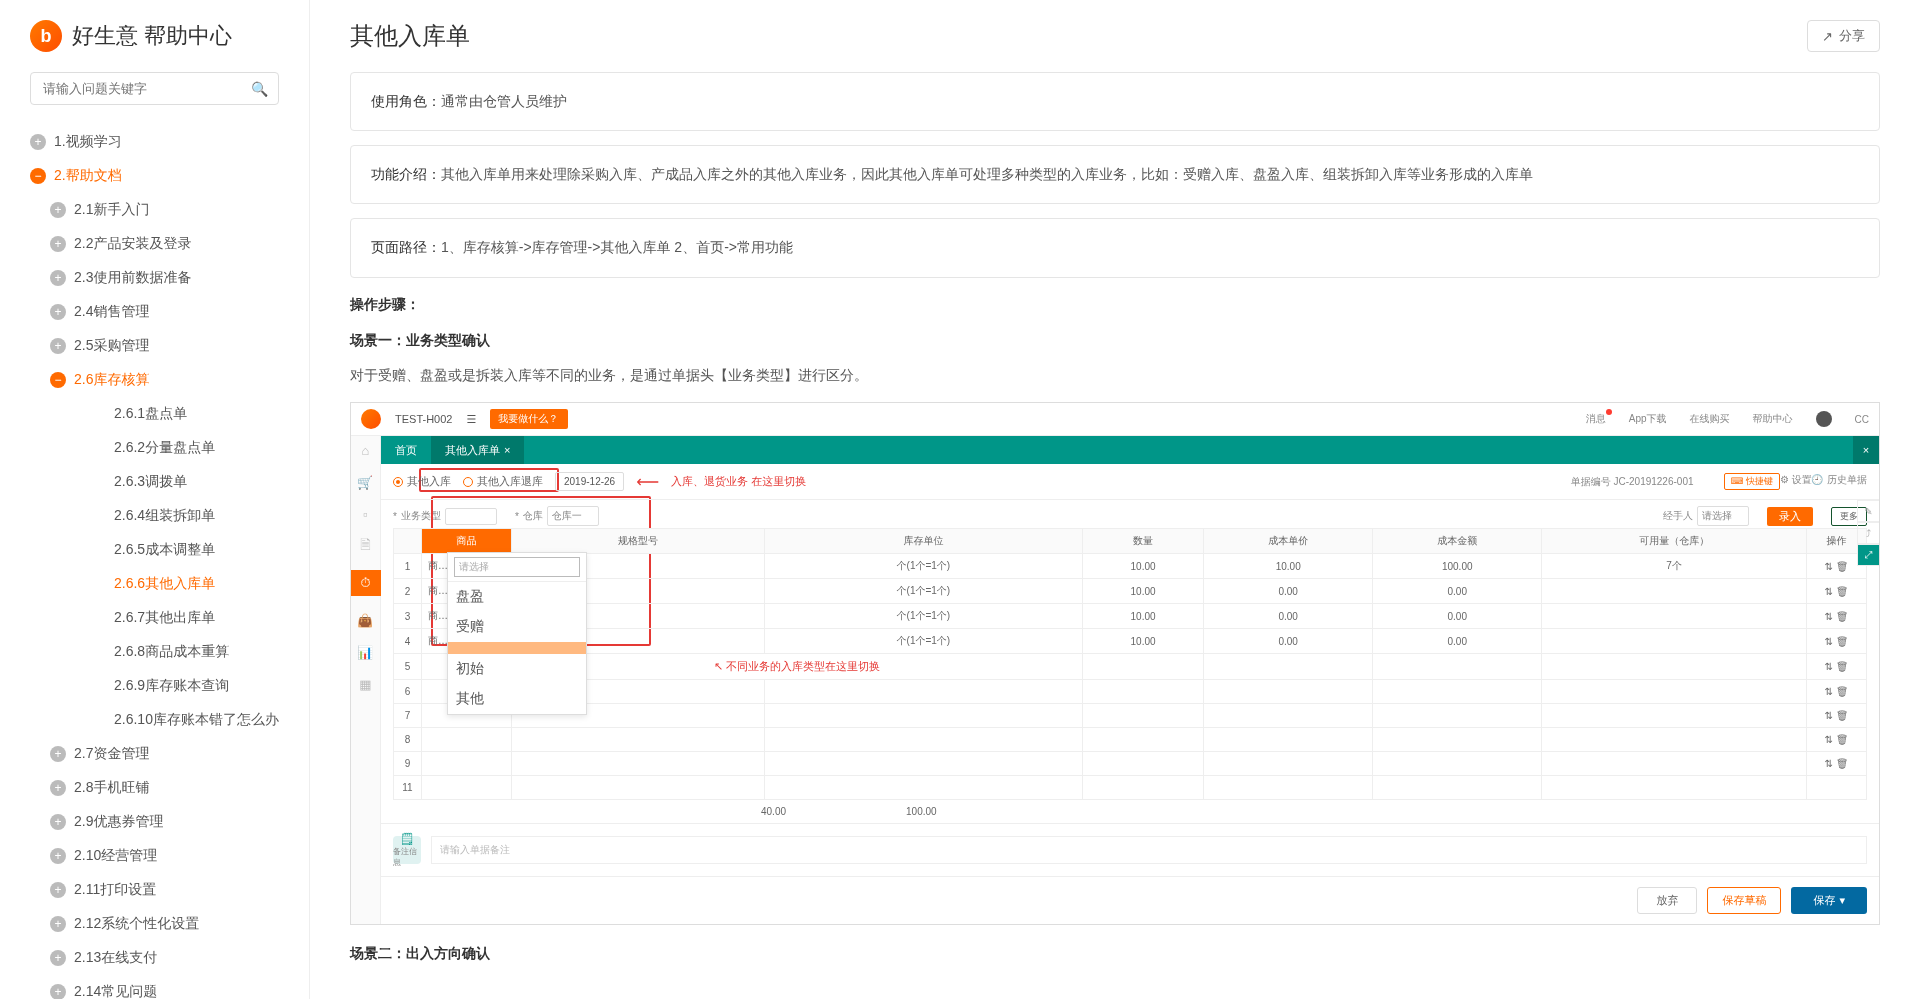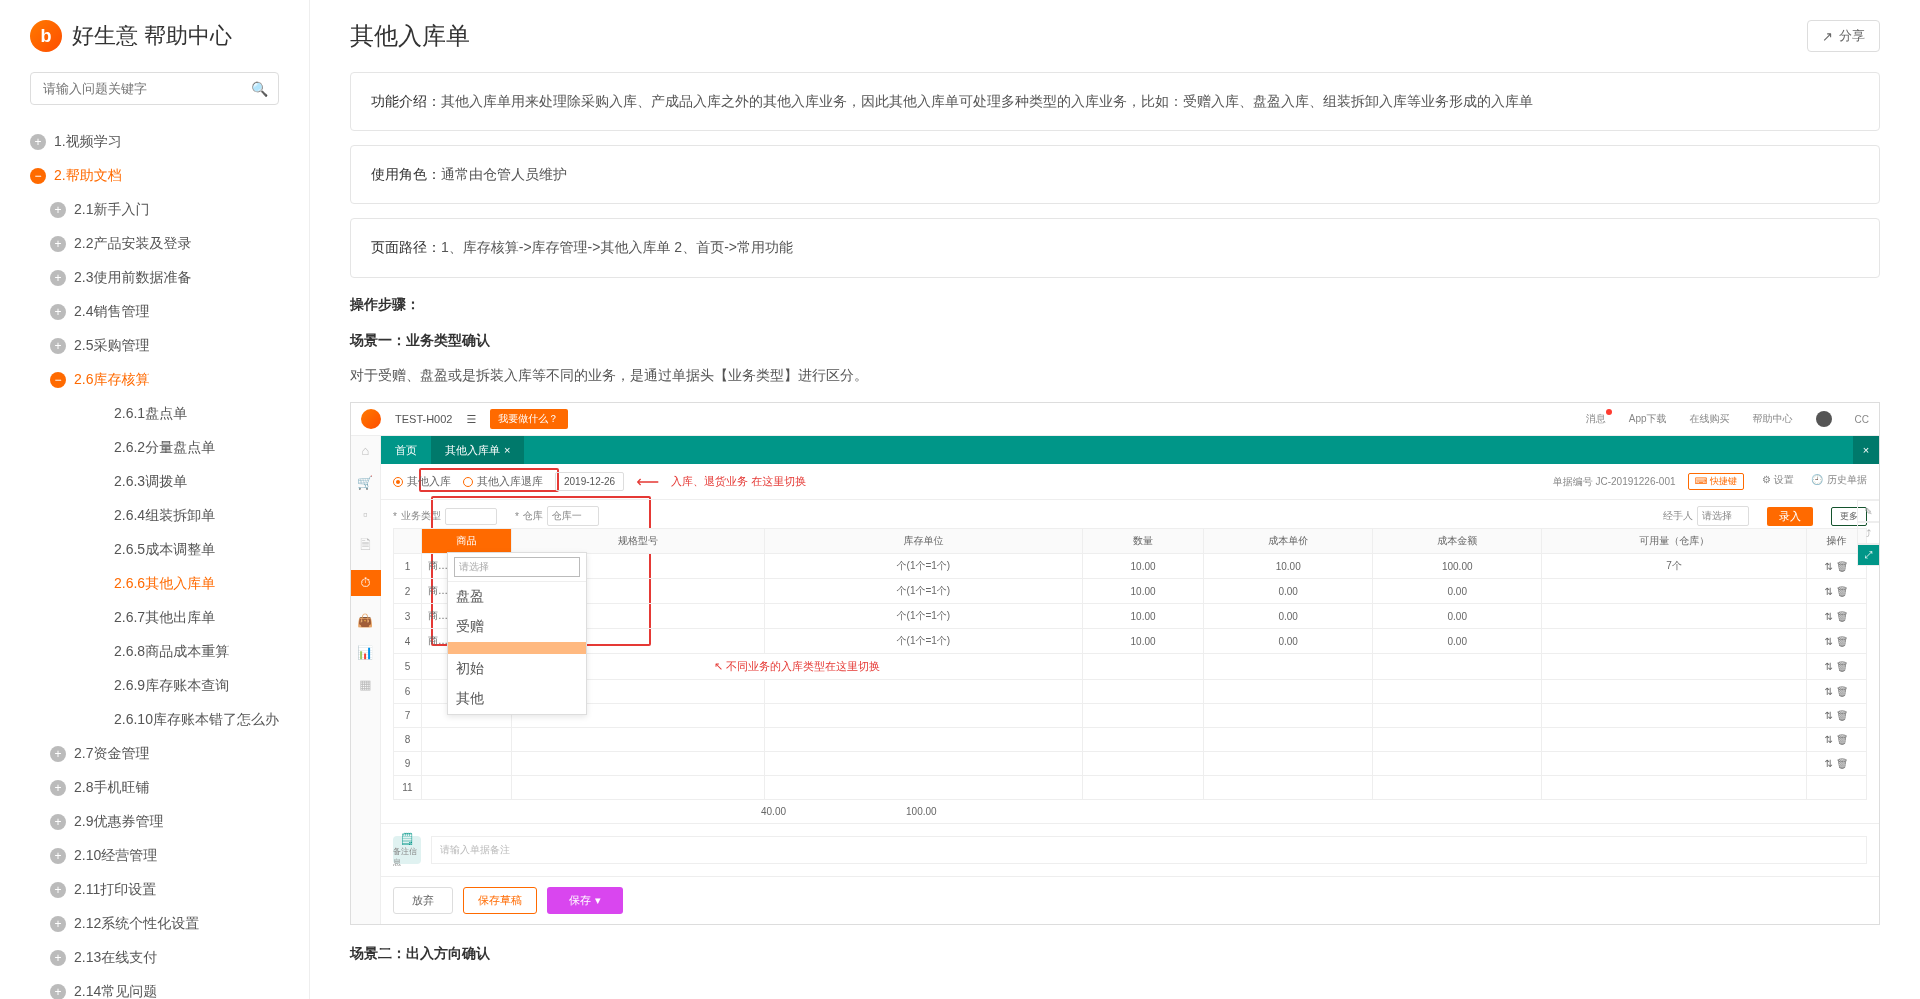--- a/index.html
+++ b/index.html
@@ -54,21 +54,21 @@
 .tab.on { background: #00796b; }
 .tab-close-all { margin-left: auto; width: 26px; display: flex; align-items: center; justify-content: center; background: #00796b; }
 .toolbar-row { display: flex; align-items: center; padding: 8px 12px; gap: 12px; border-bottom: 1px solid #eee; position: relative; }
 .radio { display: inline-flex; align-items: center; gap: 4px; }
 .radio-dot { width: 10px; height: 10px; border: 1px solid #ff6a00; border-radius: 50%; display: inline-block; position: relative; }
 .radio-dot.checked::after { content: ""; position: absolute; inset: 2px; background: #ff6a00; border-radius: 50%; }
 .date-box { padding: 3px 8px; border: 1px solid #ddd; border-radius: 2px; font-size: 10px; color: #555; }
 .red-note { color: #e53935; font-size: 11px; }
 .arrow-left { color: #e53935; font-size: 16px; }
 .doc-no { margin-left: auto; font-size: 10px; color: #888; }
-.right-tools { display: flex; gap: 18px; font-size: 10px; color: #888; }
+.right-tools { display: flex; gap: 0; font-size: 10px; color: #888; margin-left: 18px; }
 .pill { border: 1px solid #ff6a00; color: #ff6a00; padding: 1px 6px; border-radius: 2px; font-size: 9px; }
 .highlight-box { position: absolute; border: 2px solid #e53935; border-radius: 2px; pointer-events: none; }
 .hb1 { left: 38px; top: 32px; width: 140px; height: 24px; }
 .hb2 { left: 50px; top: 60px; width: 220px; height: 150px; }
 .filter-row { display: flex; align-items: center; padding: 6px 12px 2px; gap: 18px; font-size: 10px; color: #888; }
 .filter-item { display: flex; align-items: center; gap: 4px; }
 .filter-input { width: 52px; padding: 2px 4px; border: 1px solid #ddd; border-radius: 2px; font-size: 10px; }
 .btn-solid-sm { background: #ff6a00; color:#fff; padding: 2px 12px; border-radius: 2px; font-size: 11px; }
 .btn-outline-sm { border: 1px solid #14532d; color:#666; padding: 2px 8px; border-radius: 2px; font-size: 9px; }
 .grid-wrap { padding: 0 12px; position: relative; }
@@ -85,24 +85,24 @@
 .dropdown-pop .dp-item.sel { background: #ffb980; color: #fff; }
 .red-arrow-diag { color: #e53935; font-size: 11px; }
 .side-tools { position: absolute; right: 0; top: 64px; width: 22px; display: flex; flex-direction: column; }
 .side-tools div { height: 22px; border: 1px solid #eee; border-right: none; display: flex; align-items: center; justify-content: center; color: #aaa; font-size: 10px; }
 .side-tools div.on { background: #009688; color: #fff; }
 .totals-row { display: flex; padding: 6px 12px; font-size: 10px; color: #666; gap: 120px; padding-left: 380px; }
 .note-row { display: flex; align-items: center; padding: 12px; gap: 10px; border-top: 1px solid #eee; }
 .note-ico { width: 28px; height: 28px; background: #e0f2f1; border-radius: 4px; display: flex; align-items: center; justify-content: center; color: #009688; font-size: 12px; flex-direction: column; }
 .note-ico-txt { font-size: 8px; color: #888; }
 .note-input { flex: 1; border: 1px solid #eee; padding: 6px 8px; font-size: 10px; color: #bbb; }
-.action-row { display: flex; padding: 10px 12px; gap: 10px; border-top: 1px solid #eee; }
+.action-row { display: flex; justify-content: flex-end; padding: 10px 12px; gap: 10px; border-top: 1px solid #eee; }
 .btn-outline { border: 1px solid #ddd; padding: 5px 18px; border-radius: 3px; font-size: 11px; color: #666; background: #fff; }
 .btn-warn-outline { border: 1px solid #ff6a00; color: #ff6a00; padding: 5px 14px; border-radius: 3px; font-size: 11px; background: #fff; }
-.btn-primary { background: #d946ef; color: #fff; padding: 5px 22px; border-radius: 3px; font-size: 11px; display: inline-flex; align-items: center; gap: 4px; }
+.btn-primary { background: #0369a1; color: #fff; padding: 5px 22px; border-radius: 3px; font-size: 11px; display: inline-flex; align-items: center; gap: 4px; }
 </style>
 </head>
 <body>
 
 <div class="container">
   <aside class="sidebar">
     <div class="logo-row">
       <div class="logo-icon">b</div>
       <div class="logo-text">好生意 帮助中心</div>
     </div>
@@ -195,24 +195,24 @@
   <main class="main">
     <div class="page-header">
       <h1 class="page-title">其他入库单</h1>
       <button class="share-btn">
         <span>↗</span>
         <span>分享</span>
       </button>
     </div>
 
     <div class="info-box">
+      <span class="info-label">使用角色：</span><span>通常由仓管人员维护</span>
+    </div>
+    <div class="info-box">
       <span class="info-label">功能介绍：</span><span>其他入库单用来处理除采购入库、产成品入库之外的其他入库业务，因此其他入库单可处理多种类型的入库业务，比如：受赠入库、盘盈入库、组装拆卸入库等业务形成的入库单</span>
-    </div>
-    <div class="info-box">
-      <span class="info-label">使用角色：</span><span>通常由仓管人员维护</span>
     </div>
     <div class="info-box">
       <span class="info-label">页面路径：</span><span>1、库存核算-&gt;库存管理-&gt;其他入库单 2、首页-&gt;常用功能</span>
     </div>
 
     <p class="section-title">操作步骤：</p>
     <p class="section-title">场景一：业务类型确认</p>
     <p class="body-text">对于受赠、盘盈或是拆装入库等不同的业务，是通过单据头【业务类型】进行区分。</p>
 
     <div class="app-mock">

